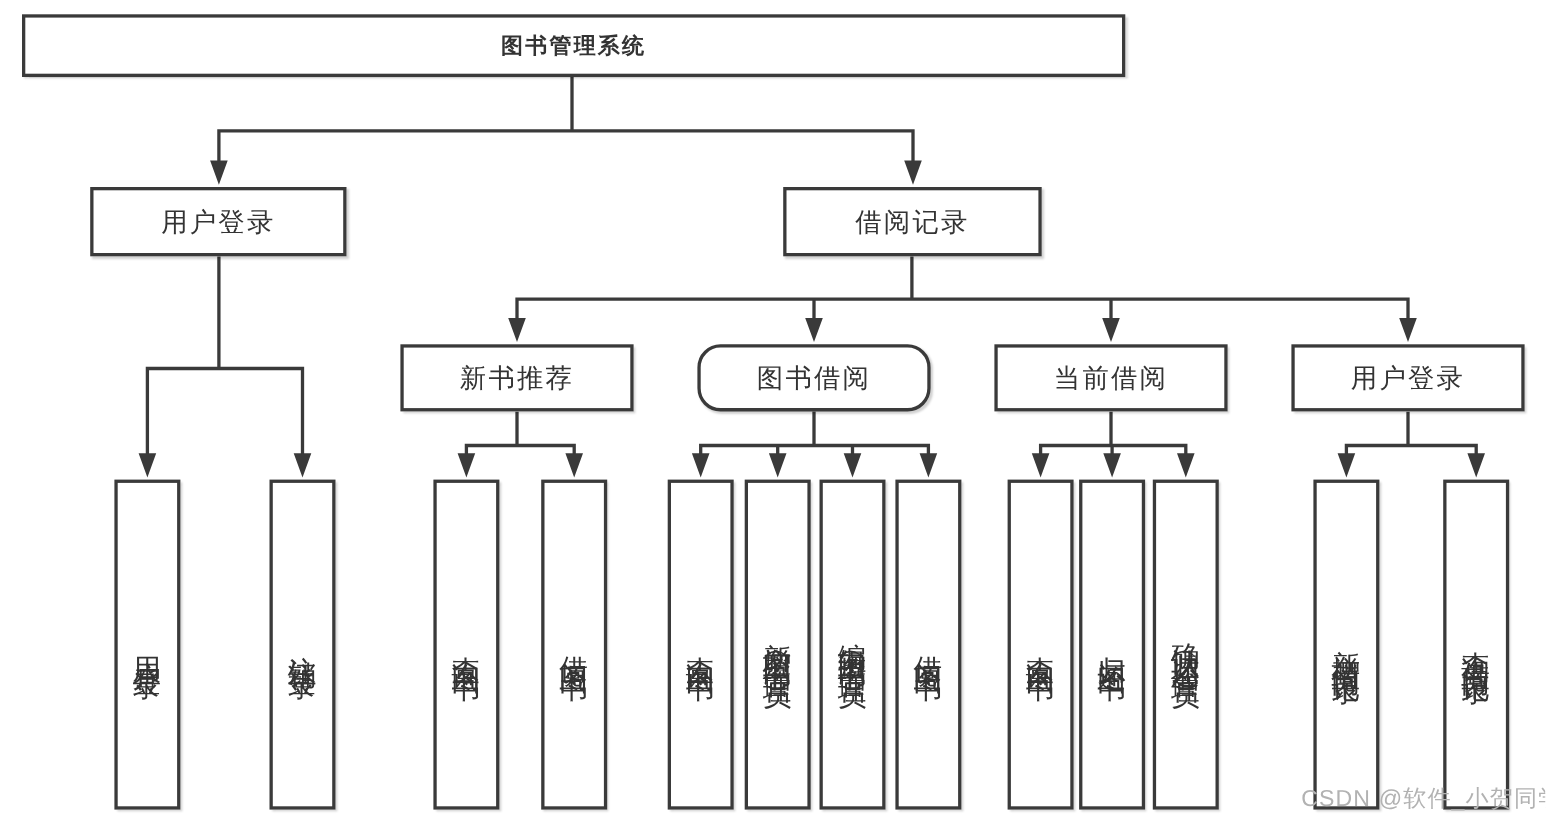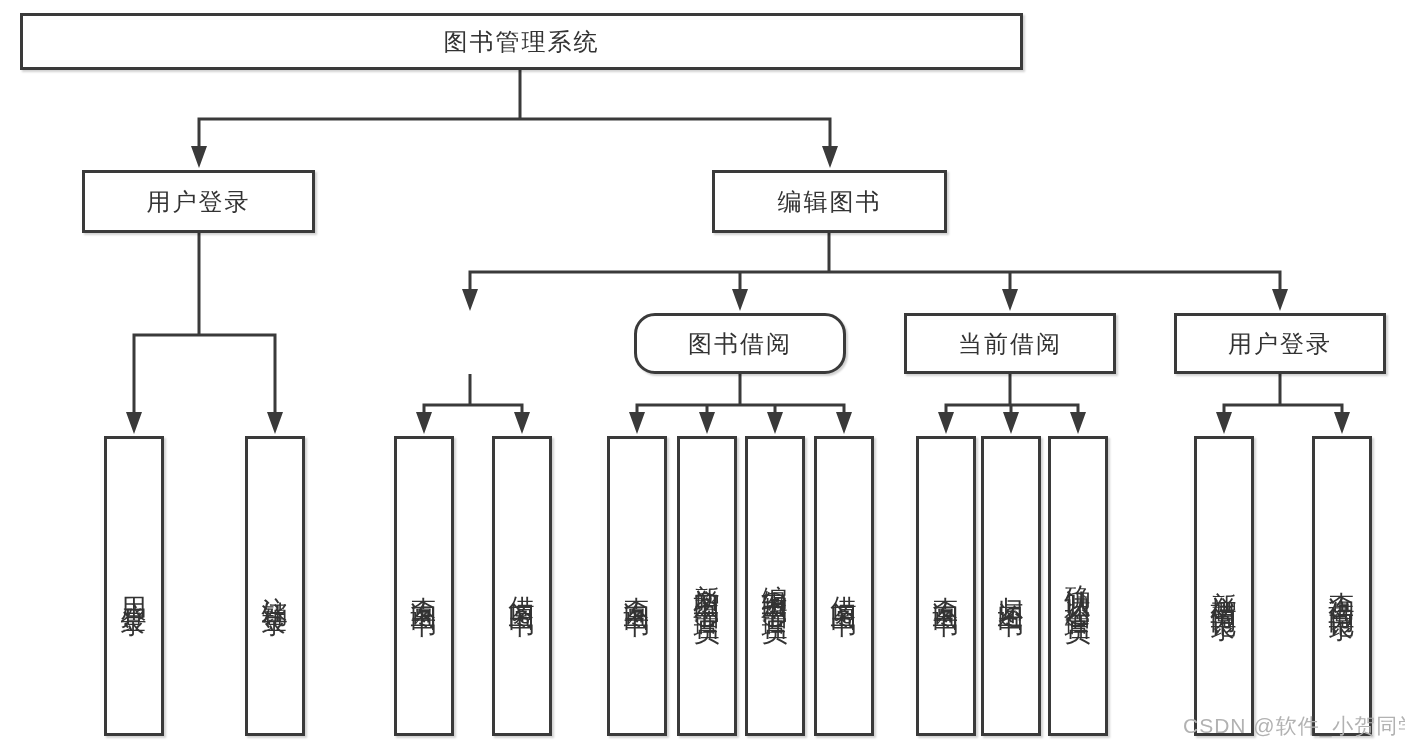--- a/index.html
+++ b/index.html
@@ -25,21 +25,21 @@
     display: flex;
     align-items: center;
     justify-content: center;
     box-shadow: 2px 2px 2px rgba(0,0,0,0.18);
   }
   .h-label {
     font-size: 24px;
     letter-spacing: 2px;
     white-space: nowrap;
   }
-  .root-box .h-label { font-size: 24px; }
+  .root-box .h-label { font-size: 20px; font-weight: bold; }
   .v-label {
     writing-mode: vertical-rl;
     text-orientation: mixed;
     font-size: 26px;
     letter-spacing: 5px;
     line-height: 1;
     white-space: nowrap;
   }
   .watermark {
     position: absolute;
@@ -100,23 +100,26 @@
   </svg>
 
   <div class="node root-box" id="node-root">
     <span class="h-label">图书管理系统</span>
   </div>
 
   <div class="node" id="node-user-login">
     <span class="h-label">用户登录</span>
   </div>
   <div class="node" id="node-book-mgmt">
-    <span class="h-label">编辑图书</span>
+    <span class="h-label">借阅记录</span>
   </div>
 
+  <div class="node" id="node-new-book">
+    <span class="h-label">新书推荐</span>
+  </div>
   <div class="node" id="node-borrow">
     <span class="h-label">图书借阅</span>
   </div>
   <div class="node" id="node-current">
     <span class="h-label">当前借阅</span>
   </div>
   <div class="node" id="node-history">
     <span class="h-label">用户登录</span>
   </div>
 

